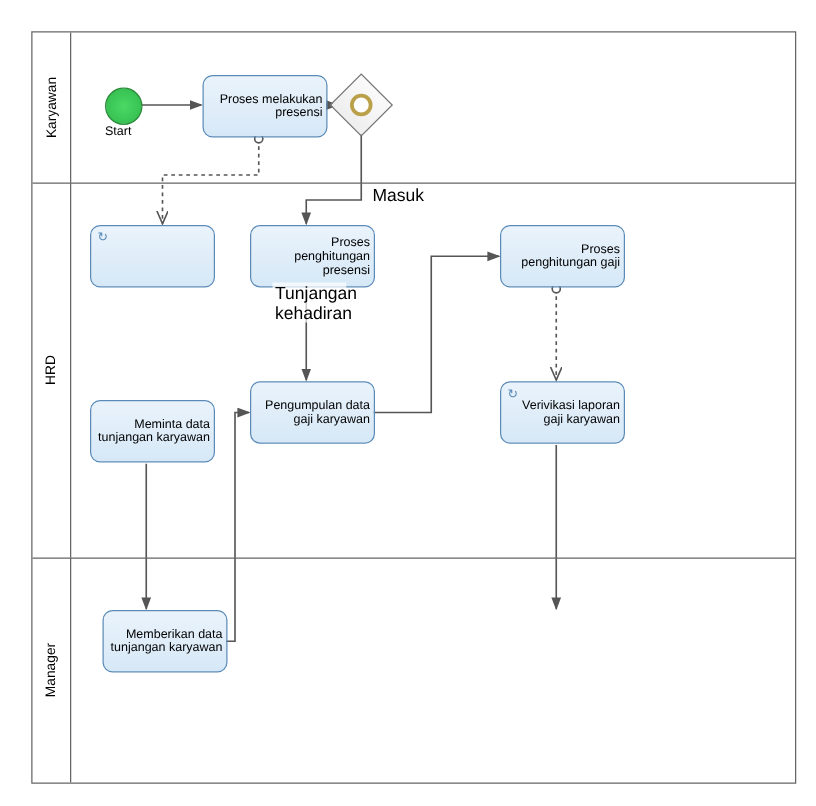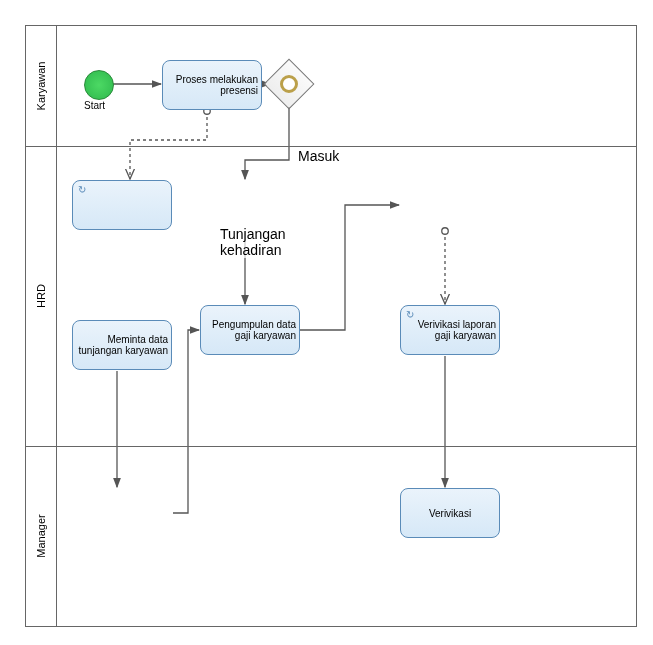--- a/index.html
+++ b/index.html
@@ -182,30 +182,36 @@
   <div class="gateway-diamond"></div>
   <div class="gateway-circle"></div>
 </div>
 
 <div class="task" style="left:162px;top:60px">
   <span>Proses melakukan presensi</span>
 </div>
 <div class="task" style="left:72px;top:180px">
   <span class="subprocess-marker">↻</span>
 </div>
+<div class="task" style="left:200px;top:180px">
+  <span>Proses penghitungan presensi</span>
+</div>
+<div class="task" style="left:400px;top:180px">
+  <span>Proses penghitungan gaji</span>
+</div>
 <div class="task" style="left:200px;top:305px">
   <span>Pengumpulan data gaji karyawan</span>
 </div>
 <div class="task" style="left:72px;top:320px">
   <span>Meminta data tunjangan karyawan</span>
 </div>
 <div class="task" style="left:400px;top:305px">
   <span class="subprocess-marker">↻</span>
   <span>Verivikasi laporan gaji karyawan</span>
 </div>
-<div class="task" style="left:400px;top:488px">
-  <span>Verivikasi</span>
+<div class="task" style="left:82px;top:488px">
+  <span>Memberikan data tunjangan karyawan</span>
 </div>
 
 <div class="edge-label" style="left:296px;top:148px">Masuk</div>
 <div class="edge-label" style="left:218px;top:226px;width:55px">Tunjangan kehadiran</div>
 
 </div>
 
 </body></html>

